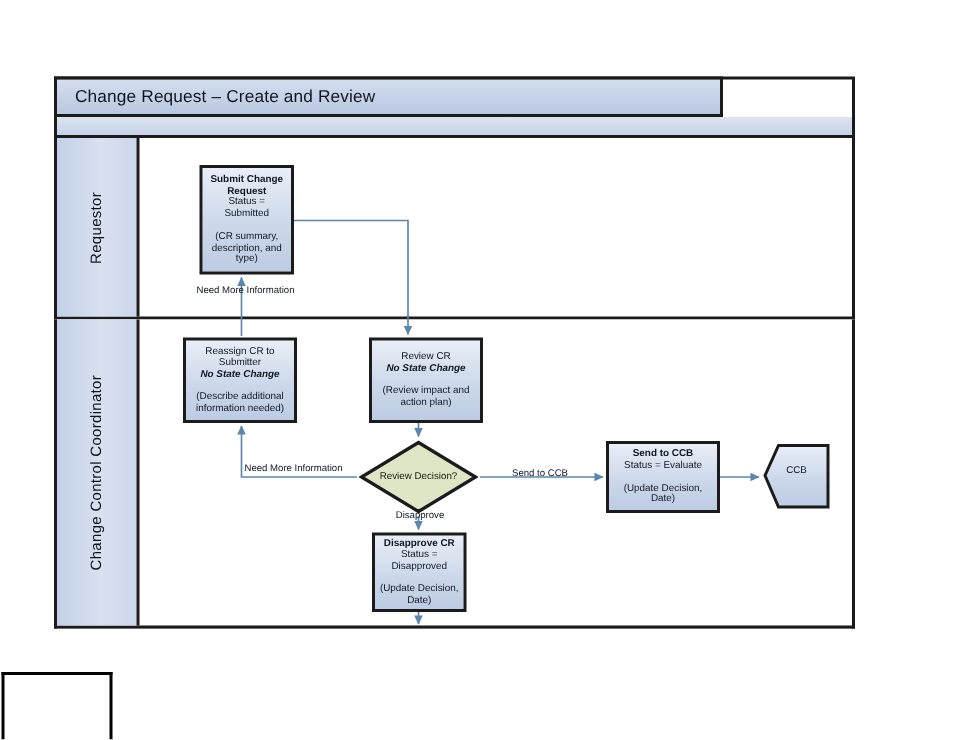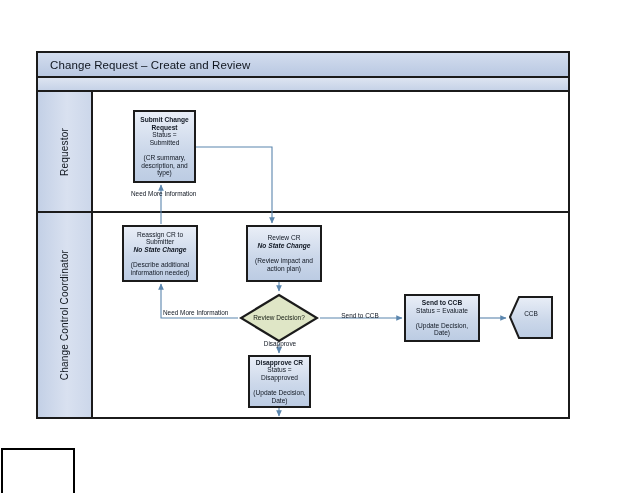--- a/index.html
+++ b/index.html
@@ -25,21 +25,21 @@
     border: 2px solid #1b1b1b;
     box-sizing: border-box;
     background: #ffffff;
   }
 
   
   #title-band {
     position: absolute;
     left: 36px;
     top: 51px;
-    width: 534px;
+    width: 446px;
     height: 27px;
     box-sizing: border-box;
     border: 2px solid #1b1b1b;
     background: linear-gradient(to bottom, #d3ddee 0%, #b9c8e2 100%);
     display: flex;
     align-items: center;
   }
   #title-band .title-text {
     padding-left: 12px;
     font-size: 11.5px;

